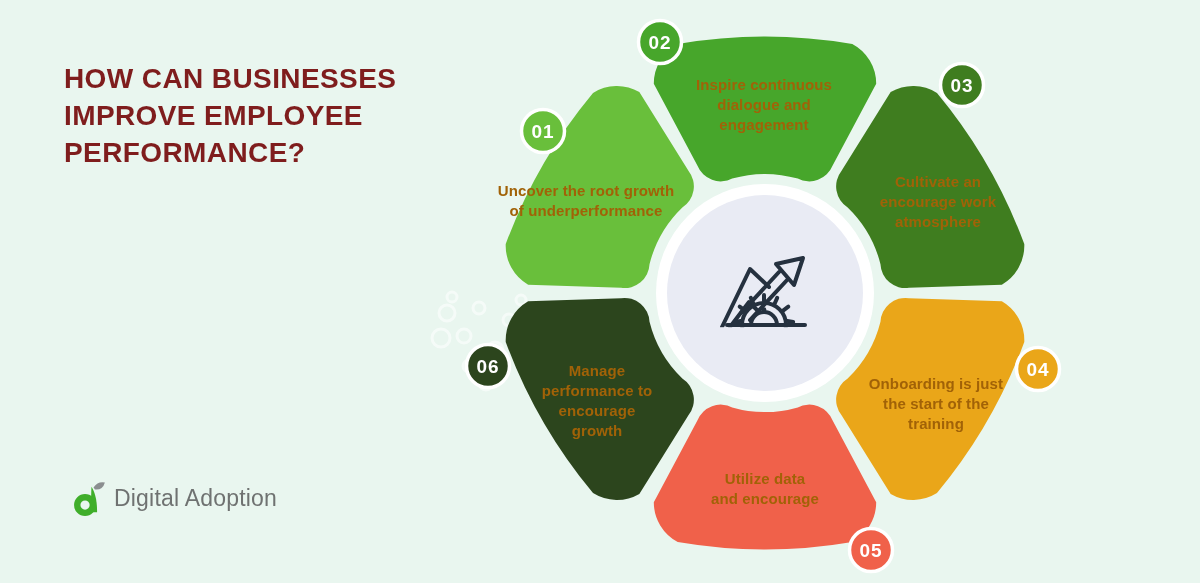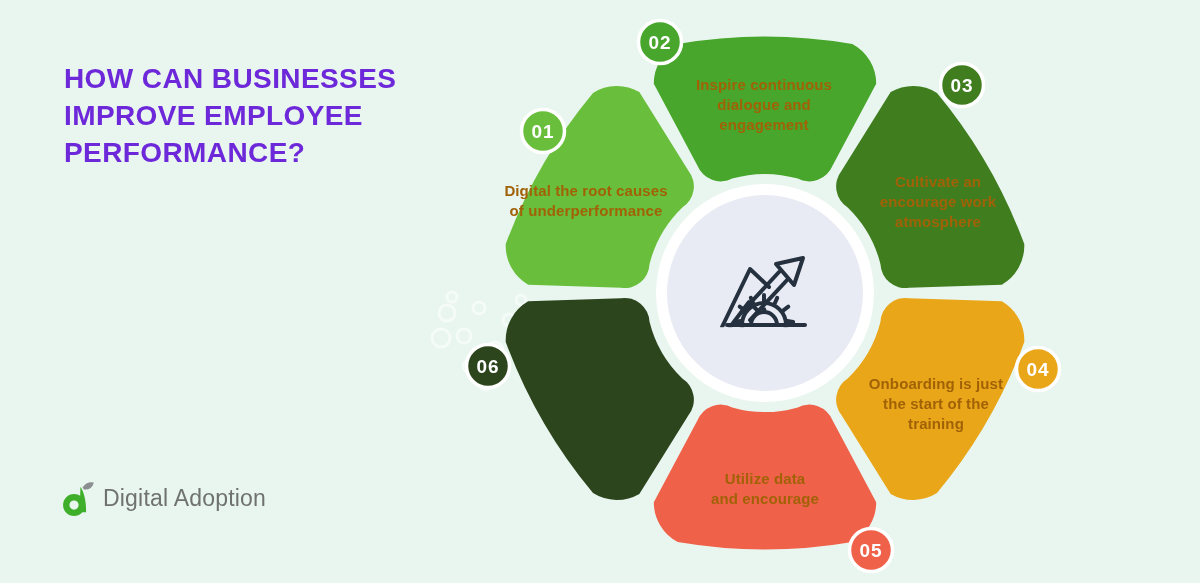--- a/index.html
+++ b/index.html
@@ -5,40 +5,40 @@
   * { margin:0; padding:0; box-sizing:border-box; }
   body { font-family:"Liberation Sans", sans-serif; }
   .canvas {
     position:relative; width:1200px; height:583px;
     background:#e9f6ef; overflow:hidden;
   }
   .flower { position:absolute; left:0; top:0; width:1200px; height:583px; }
   .title {
     position:absolute; left:64px; top:60px; width:400px;
     font-size:28px; font-weight:bold; line-height:37px;
-    letter-spacing:0.4px; color:#6d28d9;
+    letter-spacing:0.4px; color:#7f1d1d;
   }
   .petal-label {
     position:absolute; transform:translate(-50%,-50%);
     color:#a16207; font-size:15px; font-weight:bold;
     line-height:20px; text-align:center; letter-spacing:0.1px;
   }
   .lbl-1 { left:586px; top:201px; width:180px; }
   .lbl-2 { left:764px; top:105px; width:158px; }
   .lbl-3 { left:938px; top:202px; width:132px; }
   .lbl-4 { left:936px; top:404px; width:152px; }
   .lbl-5 { left:765px; top:489px; width:110px; }
   .lbl-6 { left:597px; top:401px; width:122px; }
   .badge-num {
     font-family:"Liberation Sans", sans-serif;
     font-size:19px; font-weight:bold; fill:#ffffff;
     text-anchor:middle; letter-spacing:1px;
   }
   .logo {
-    position:absolute; left:62px; top:478px;
+    position:absolute; left:73px; top:478px;
     display:flex; align-items:center; gap:7px;
   }
   .logo-text { font-size:23px; color:#6f7271; letter-spacing:0.2px; }
   .icon-stroke { stroke:#25313f; stroke-width:4; fill:none;
                  stroke-linejoin:round; stroke-linecap:round; }
   .bubble { stroke:#ffffff; stroke-width:3; fill:none; opacity:0.55; }
 </style>
 </head>
 <body>
 
@@ -123,25 +123,26 @@
     <g>
       <circle cx="871" cy="550" r="21.5" stroke="#ffffff" stroke-width="3.5" fill="#f0614a"></circle>
       <text class="badge-num" x="871" y="556.5">05</text>
     </g>
     <g>
       <circle cx="488" cy="366" r="21.5" stroke="#ffffff" stroke-width="3.5" fill="#2c451d"></circle>
       <text class="badge-num" x="488" y="372.5">06</text>
     </g>
   </svg>
 
-  <div class="petal-label lbl-1">Digital the root causes of underperformance</div>
+  <div class="petal-label lbl-1">Uncover the root growth of underperformance</div>
   <div class="petal-label lbl-2">Inspire continuous dialogue and engagement</div>
   <div class="petal-label lbl-3">Cultivate an encourage work atmosphere</div>
   <div class="petal-label lbl-4">Onboarding is just the start of the training</div>
   <div class="petal-label lbl-5">Utilize data and encourage</div>
+  <div class="petal-label lbl-6">Manage performance to encourage growth</div>
 
   <div class="logo">
     <svg width="34" height="40" viewBox="0 0 48 56">
       <path d="M 29 13 Q 35 4 45 6 Q 42 17 31 16 Z" fill="#8b8e90"></path>
       <circle cx="17" cy="38" r="11" stroke="#3fae2a" stroke-width="9" fill="none"></circle>
       <path d="M 26 12 C 31 20 34 30 34 48 L 25 48 Z" fill="#3fae2a"></path>
     </svg>
     <span class="logo-text">Digital Adoption</span>
   </div>
 

